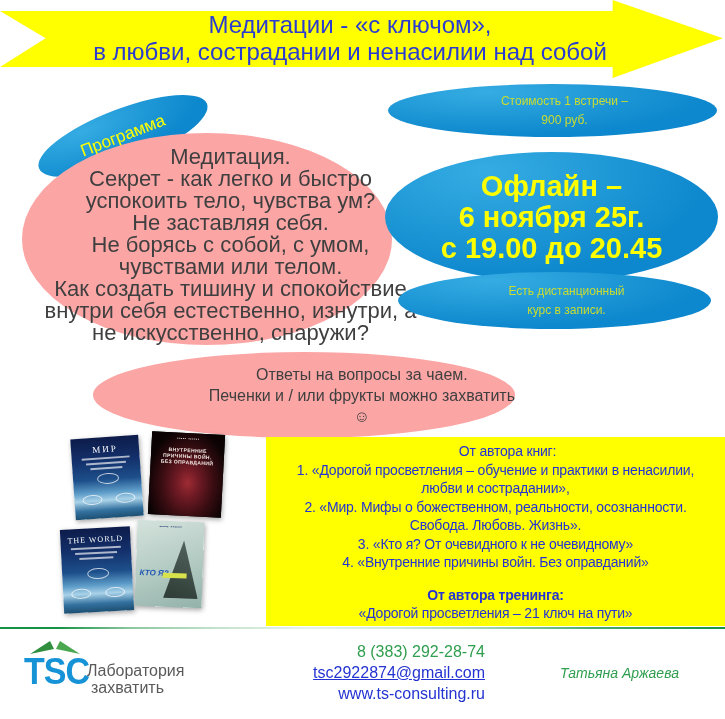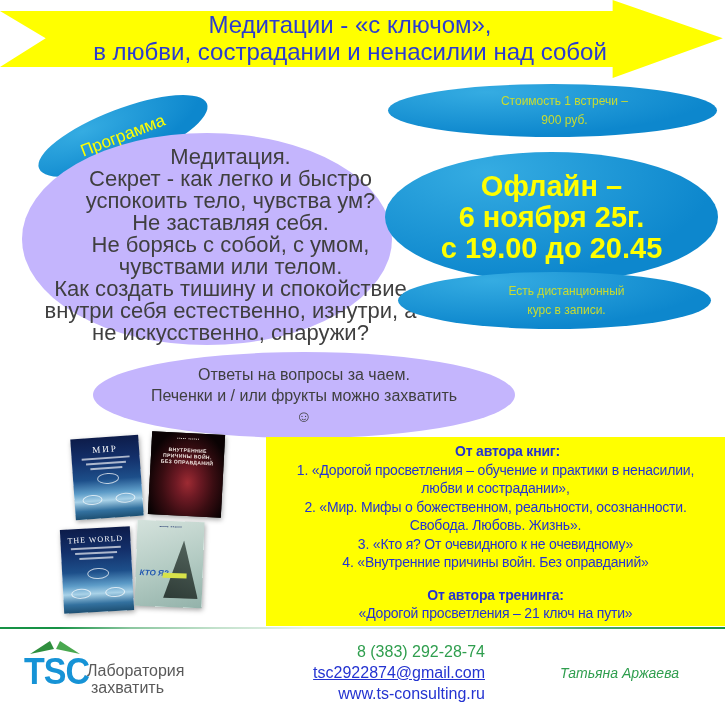--- a/index.html
+++ b/index.html
@@ -9,21 +9,21 @@
   
   .banner{position:absolute;left:0;top:0;width:725px;height:78px;background:#ffff00;
           clip-path:polygon(0 14%,84.5% 14%,84.5% 0,99.7% 49%,84.5% 100%,84.5% 86%,0 86%,6.3% 49%);}
   .banner-text{position:absolute;left:40px;top:11px;width:620px;text-align:center;
                color:#2b3cd0;font-size:24px;line-height:27px;font-weight:500;}
 
   
   .ellipse{position:absolute;border-radius:50%;display:flex;align-items:center;
            justify-content:center;text-align:center;}
   .blue-fill{background:radial-gradient(ellipse at 30% 15%,#35ace2 0%,#0d87cd 70%);}
-  .light-fill{background:#c4b5fd;}
+  .light-fill{background:#fca5a5;justify-content:flex-end;}
   .preline{white-space:pre-line;}
 
   .badge{left:33px;top:109px;width:180px;height:54px;transform:rotate(-21deg);}
   .badge-label{color:#ffff00;font-size:17px;font-weight:500;}
 
   .program-ellipse{left:22px;top:133px;width:370px;height:212px;}
   .program-text{position:absolute;left:38px;top:146px;width:385px;text-align:center;
                 color:#3f3f3f;font-size:22px;line-height:22px;}
 
   .price-ellipse{left:388px;top:84px;width:329px;height:53px;}
@@ -58,21 +58,21 @@
             clip-path:polygon(55% 0,100% 100%,0 100%);}
   .who-title{position:absolute;left:6%;top:56%;color:#1f55b0;font-weight:bold;
              font-size:8px;font-style:italic;}
   .who-tag{position:absolute;left:40%;top:60%;width:24px;height:5px;background:#d8e24a;}
   .tiny-author{color:#20366e;text-align:center;font-size:4px;letter-spacing:.5px;margin-top:3px;font-weight:bold;}
   .tiny-author.on-dark{color:#d8d2c8;}
 
   
   .author-box{position:absolute;left:266px;top:437px;width:459px;height:189px;background:#ffff00;
               color:#2433d1;text-align:center;font-size:14px;line-height:18.5px;letter-spacing:-0.2px;}
-  .author-box .heading{font-weight:bold;margin-top:5px;margin-left:24px;}
+  .author-box .heading{font-weight:normal;margin-top:5px;margin-left:24px;}
   .author-box .heading2{font-weight:bold;margin-top:14px;}
 
   
   .divider{position:absolute;left:0;top:627px;width:725px;height:2px;
            background:linear-gradient(90deg,#169245 0%,#169245 8%,#8cc7a0 18%,#c4e2cd 30%,
                       #e6f2e9 42%,#cfe7d6 55%,#9ccfae 68%,#4aa86d 82%,#169245 100%);}
   .logo-wings{position:absolute;left:29px;top:640px;}
   .logo-text{position:absolute;left:24px;top:652px;color:#1693d6;font-weight:bold;
              font-size:34px;letter-spacing:-1px;transform:scaleY(1.08);}
   .logo-sub{position:absolute;left:87px;top:662px;color:#5a5a5a;font-size:16px;line-height:17px;}

